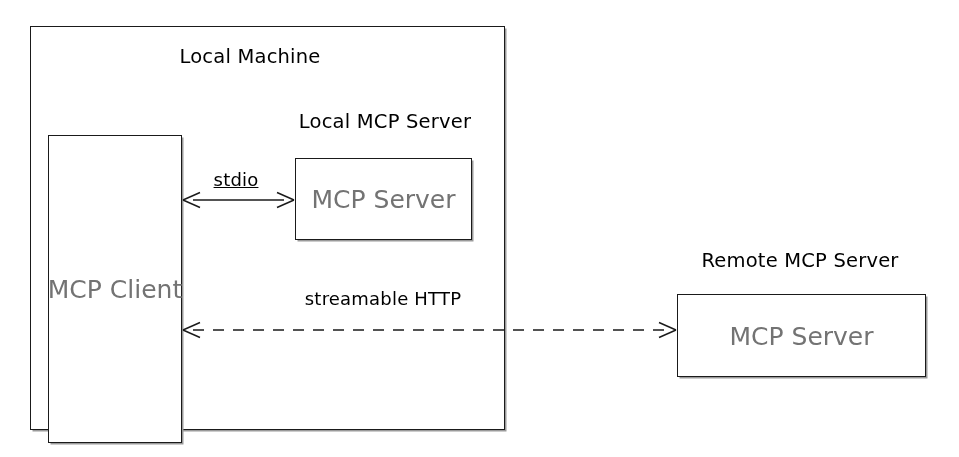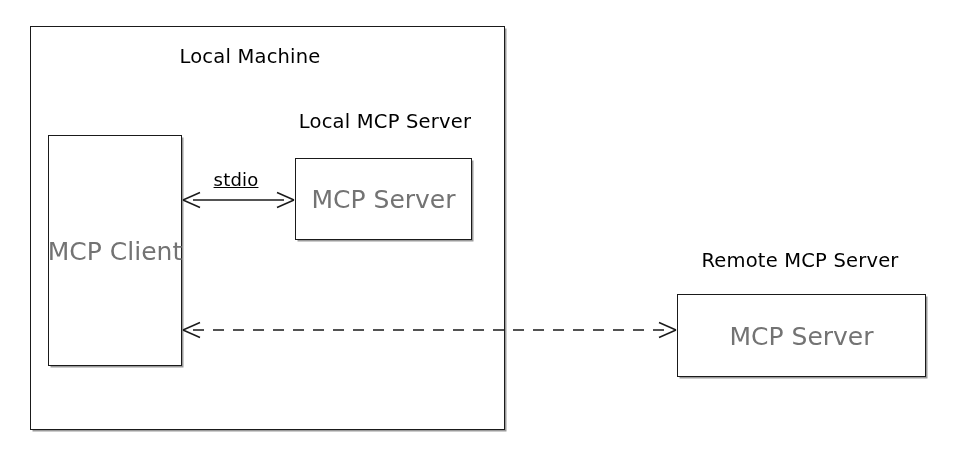--- a/index.html
+++ b/index.html
@@ -62,38 +62,39 @@
 </style>
 </head>
 <body>
 
 <div id="canvas">
 
   <div class="box" id="local-machine-box" style="left: 30px; top: 26px; width: 475px; height: 404px;"></div>
 
   <div class="label" id="local-machine-label" style="left: 236px; top: 57px; margin-left: 14px;">Local Machine</div>
 
-  <div class="box" id="node-0" style="left: 48px; top: 135px; width: 134px; height: 231px;">
+  <div class="box" id="node-0" style="left: 48px; top: 135px; width: 134px; height: 308px;">
     <span class="box-text">MCP Client</span>
   </div>
 
   <div class="box" id="node-1" style="left: 295px; top: 158px; width: 177px; height: 82px;">
     <span class="box-text">MCP Server</span>
   </div>
 
   <div class="box" id="node-2" style="left: 677px; top: 294px; width: 249px; height: 83px;">
     <span class="box-text">MCP Server</span>
   </div>
 
   <div class="label" id="caption-1" style="left: 800px; top: 261px;">Remote MCP Server</div>
 
   <div class="label" id="caption-0" style="left: 385px; top: 122px;">Local MCP Server</div>
 
   <div class="label small" id="conn-label-0" style="left: 236px; top: 180px; text-decoration: underline;">stdio</div>
 
+  <div class="label small" id="conn-label-1" style="left: 383px; top: 299px;">streamable HTTP</div>
 
   <svg id="connectors" viewBox="0 0 959 457" width="959" height="457">
       <g>
         <line x1="193" y1="200" x2="284" y2="200" stroke="#1a1a1a" stroke-width="1.4"></line>
         <line x1="183" y1="200" x2="200" y2="192.5" stroke="#1a1a1a" stroke-width="1.4"></line>
         <line x1="183" y1="200" x2="200" y2="207.5" stroke="#1a1a1a" stroke-width="1.4"></line>
         <line x1="294" y1="200" x2="277" y2="192.5" stroke="#1a1a1a" stroke-width="1.4"></line>
         <line x1="294" y1="200" x2="277" y2="207.5" stroke="#1a1a1a" stroke-width="1.4"></line>
       </g>
       <g>

